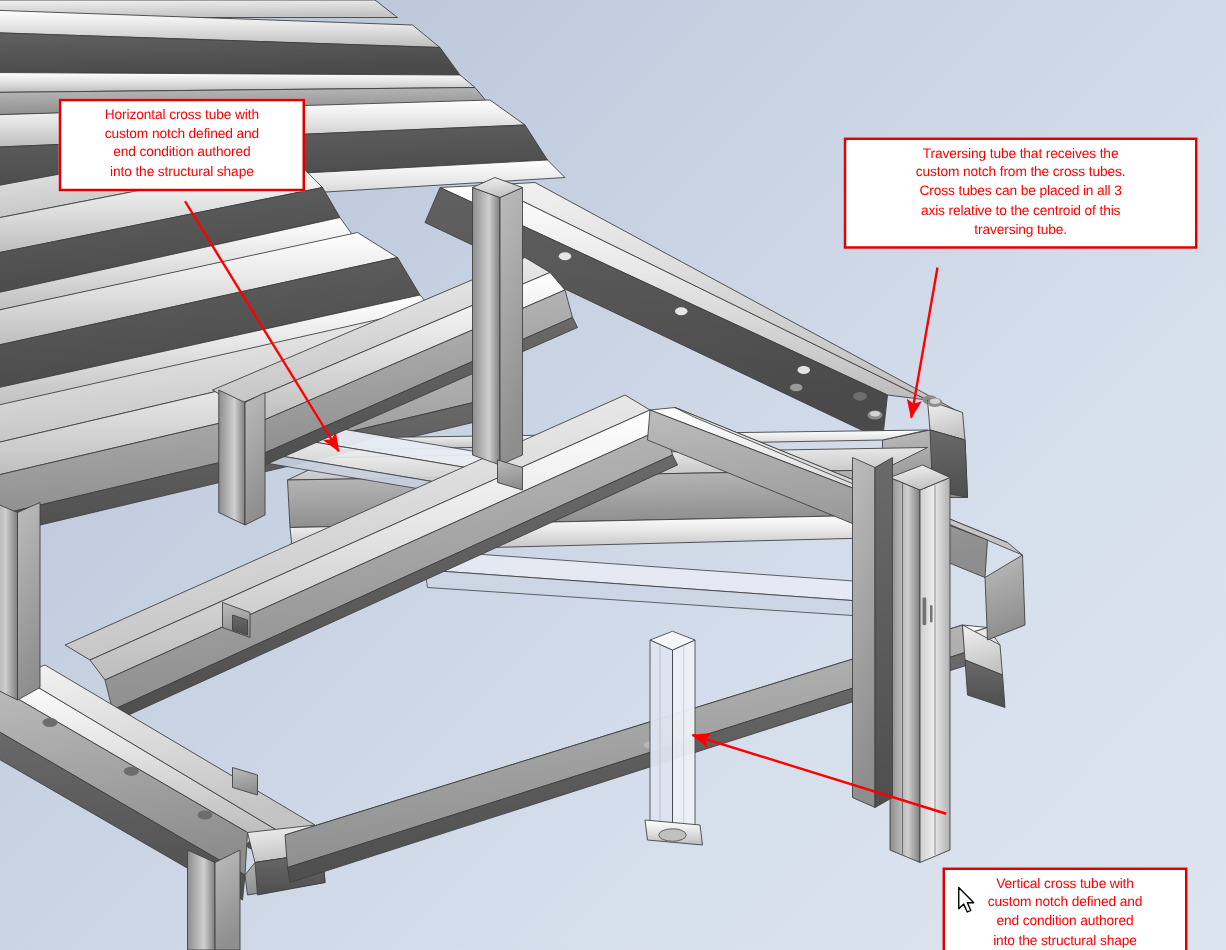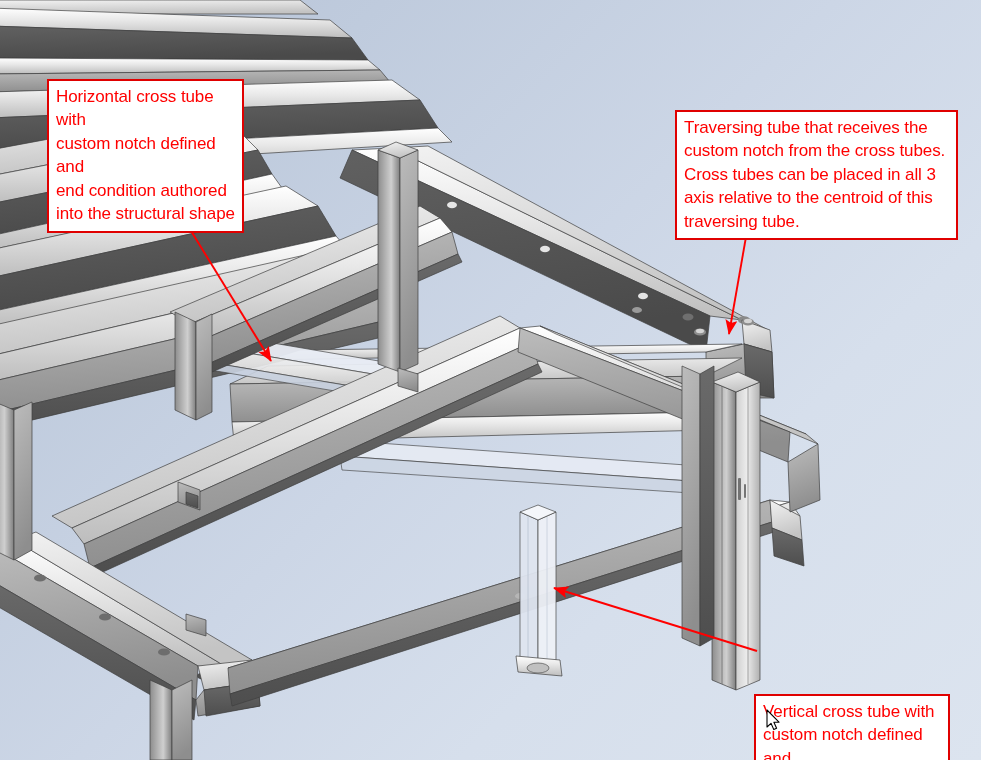--- a/index.html
+++ b/index.html
@@ -29,22 +29,23 @@
     width: 981px;
     height: 760px;
     pointer-events: none;
   }
 
   .callout {
     position: absolute;
     background: #ffffff;
     border: 2px solid #e00000;
     color: #ff0000;
-    font-size: 17px;
+    font-size: 11px;
     line-height: 1.38;
+    text-align: center;
     padding: 4px 7px 5px 7px;
     white-space: pre-line;
     letter-spacing: -0.1px;
   }
   #callout-horizontal { left: 47px;  top: 79px;  width: 197px; }
   #callout-traversing { left: 675px; top: 110px; width: 283px; }
   #callout-vertical   { left: 754px; top: 658px; width: 196px; margin-top: 36px; }
 
   #cursor { position: absolute; left: 766px; top: 709px; width: 16px; height: 24px; }
 </style>

